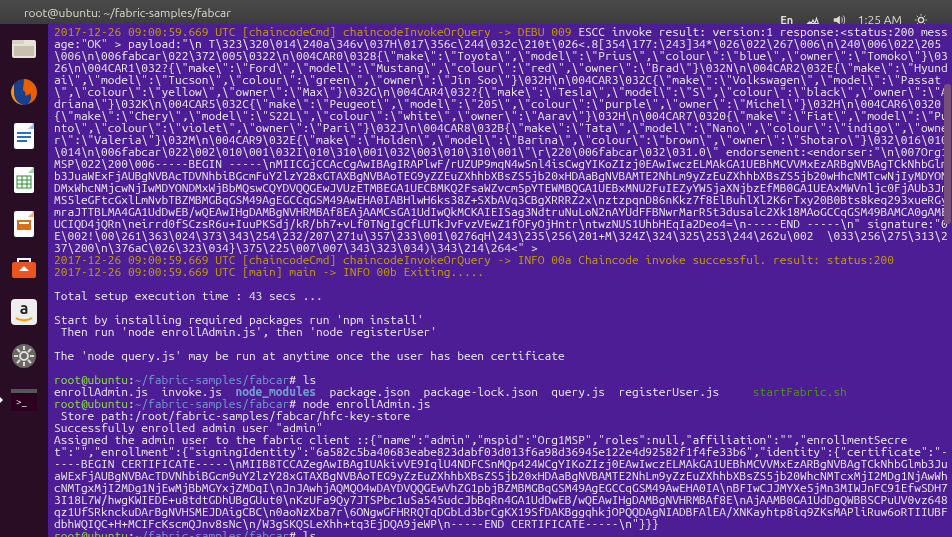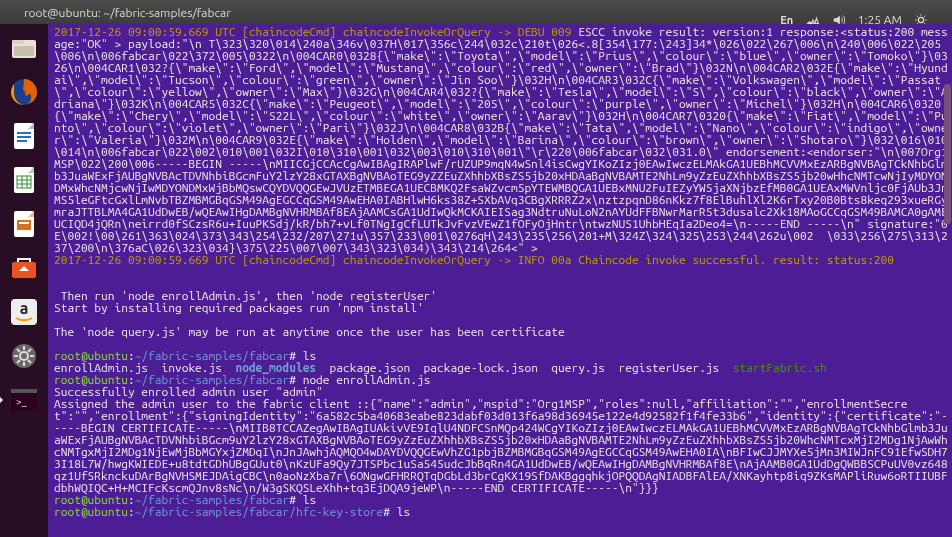--- a/index.html
+++ b/index.html
@@ -59,21 +59,21 @@
     background: #4c1d95;
     color: #eeeeec;
     font-family: "Ubuntu Mono", "DejaVu Sans Mono", monospace;
     font-size: 12px;
     line-height: 12px;
     padding: 2px 4px 2px 6px;
     overflow: hidden;
   }
   .line { white-space: pre-wrap; word-break: break-all; }
   .c-orange { color: #c4a000; }
-  .c-greenb { color: #4e9a06; }
+  .c-greenb { color: #4e9a06; margin-left: 20px; }
   .c-blue   { color: #729fcf; font-weight: bold; }
   .c-white  { color: #eeeeec; }
   .prompt .user { color: #8ae234; }
   .prompt .path { color: #729fcf; }
   .prompt .sym  { color: #eeeeec; }
 
   
   .scrollbar {
     position: absolute;
     right: 1px; top: 60px;
@@ -179,32 +179,35 @@
         <text x="8" y="21" font-size="10" fill="#fff">&gt;_</text>
       </svg>
   </div>
 </div>
 
 <div class="terminal-wrap">
   <div class="scrollbar"></div>
 
   <div class="line"><span class="c-orange">2017-12-26 09:00:59.669 UTC [chaincodeCmd] chaincodeInvokeOrQuery -&gt; DEBU 009</span><span class="c-white"> ESCC invoke result: version:1 response:&lt;status:200 message:"OK" &gt; payload:"\n T\323\320\014\240a\346v\037H\017\356c\244\032c\210t\026&lt;.8[354\177:\243]34*\026\022\267\006\n\240\006\022\205\006\n\006fabcar\022\372\005\0322\n\004CAR0\0328{\"make\":\"Toyota\",\"model\":\"Prius\",\"colour\":\"blue\",\"owner\":\"Tomoko\"}\0326\n\004CAR1\032?{\"make\":\"Ford\",\"model\":\"Mustang\",\"colour\":\"red\",\"owner\":\"Brad\"}\032N\n\004CAR2\032E{\"make\":\"Hyundai\",\"model\":\"Tucson\",\"colour\":\"green\",\"owner\":\"Jin Soo\"}\032H\n\004CAR3\032C{\"make\":\"Volkswagen\",\"model\":\"Passat\",\"colour\":\"yellow\",\"owner\":\"Max\"}\032G\n\004CAR4\032?{\"make\":\"Tesla\",\"model\":\"S\",\"colour\":\"black\",\"owner\":\"Adriana\"}\032K\n\004CAR5\032C{\"make\":\"Peugeot\",\"model\":\"205\",\"colour\":\"purple\",\"owner\":\"Michel\"}\032H\n\004CAR6\0320{\"make\":\"Chery\",\"model\":\"S22L\",\"colour\":\"white\",\"owner\":\"Aarav\"}\032H\n\004CAR7\0320{\"make\":\"Fiat\",\"model\":\"Punto\",\"colour\":\"violet\",\"owner\":\"Pari\"}\032J\n\004CAR8\032B{\"make\":\"Tata\",\"model\":\"Nano\",\"colour\":\"indigo\",\"owner\":\"Valeria\"}\032M\n\004CAR9\032E{\"make\":\"Holden\",\"model\":\"Barina\",\"colour\":\"brown\",\"owner\":\"Shotaro\"}\032\016\010\014\n\006fabcar\022\002\010\001\032I\010\310\001\032\003\010\310\001\"\r\220\006fabcar\032\031.0\" endorsement:&lt;endorser:"\n\007Org1MSP\022\200\006-----BEGIN -----\nMIICGjCCAcCgAwIBAgIRAPlwF/rUZUP9mqN4wSnl4isCwgYIKoZIzj0EAwIwczELMAkGA1UEBhMCVVMxEzARBgNVBAgTCkNhbGlmb3JuaWExFjAUBgNVBAcTDVNhbiBGcmFuY2lzY28xGTAXBgNVBAoTEG9yZZEuZXhhbXBsZS5jb20xHDAaBgNVBAMTE2NhLm9yZzEuZXhhbXBsZS5jb20wHhcNMTcwNjIyMDYONDMxWhcNMjcwNjIwMDYONDMxWjBbMQswCQYDVQQGEwJVUzETMBEGA1UECBMKQ2FsaWZvcm5pYTEWMBQGA1UEBxMNU2FuIEZyYW5jaXNjbzEfMB0GA1UEAxMWVnljc0FjAUb3JnMS5leGFtcGxlLmNvbTBZMBMGBqGSM49AgEGCCqGSM49AwEHA0IABHlwH6ks38Z+SXbAVq3CBgXRRRZ2x\nztzpqnD86nKkz7f8ElBuhlXl2K6rTxy20B0Bts8keq293xueRGymraJTTBLMA4GA1UdDwEB/wQEAwIHgDAMBgNVHRMBAf8EAjAAMCsGA1UdIwQkMCKAIEISag3NdtruNuLoN2nAYUdFFBNwrMarR5t3dusalc2Xk18MAoGCCqGSM49BAMCA0gAMEUCIQD4jQRn\neirrd0fSCzsR6u+IuuPKSdj/kR/bh7+vLf0TNgIgCfLUTkJvFvzVEwZ1fOFyOjHntr\ntwzNUS1UhbHEqIa2Deo4=\n-----END -----\n" signature:"0E\002!\00\261\363\024\373\343\254\232/207\271u\357\233\001\0276qH\243\235\256\201+M\324Z\324\325\253\244\262u\002  \033\256\275\313\237\200\n\376aC\026\323\034}\375\225\007\007\343\323\034)\343\214\264&lt;" &gt;</span></div>
   <div class="line c-orange">2017-12-26 09:00:59.669 UTC [chaincodeCmd] chaincodeInvokeOrQuery -&gt; INFO 00a Chaincode invoke successful. result: status:200</div>
-  <div class="line">&nbsp;</div>
-  <div class="line">&nbsp;</div>
+  <div class="line c-orange">2017-12-26 09:00:59.669 UTC [main] main -&gt; INFO 00b Exiting.....</div>
+  <div class="line">&nbsp;</div>
+  <div class="line c-white">Total setup execution time : 43 secs ...</div>
+  <div class="line">&nbsp;</div>
+  <div class="line c-white">Start by installing required packages run 'npm install'</div>
   <div class="line c-white"> Then run 'node enrollAdmin.js', then 'node registerUser'</div>
-  <div class="line c-white">Start by installing required packages run 'npm install'</div>
   <div class="line">&nbsp;</div>
   <div class="line c-white">The 'node query.js' may be run at anytime once the user has been certificate</div>
   <div class="line">&nbsp;</div>
 
   <div class="line prompt"><span class="user">root@ubuntu</span><span class="sym">:</span><span class="path">~/fabric-samples/fabcar</span><span class="sym"># </span><span class="c-white">ls</span></div>
   <div class="line"><span class="c-white">enrollAdmin.js  invoke.js  </span><span class="c-blue">node_modules</span><span class="c-white">  package.json  package-lock.json  query.js  registerUser.js  </span><span class="c-greenb">startFabric.sh</span></div>
 
   <div class="line prompt"><span class="user">root@ubuntu</span><span class="sym">:</span><span class="path">~/fabric-samples/fabcar</span><span class="sym"># </span><span class="c-white">node enrollAdmin.js</span></div>
+  <div class="line c-white"> Store path:/root/fabric-samples/fabcar/hfc-key-store</div>
   <div class="line c-white">Successfully enrolled admin user "admin"</div>
   <div class="line c-white">Assigned the admin user to the fabric client ::{"name":"admin","mspid":"Org1MSP","roles":null,"affiliation":"","enrollmentSecret":"","enrollment":{"signingIdentity":"6a582c5ba40683eabe823dabf03d013f6a98d36945e122e4d92582f1f4fe33b6","identity":{"certificate":"-----BEGIN CERTIFICATE-----\nMIIB8TCCAZegAwIBAgIUAkivVE9IqlU4NDFCSnMQp424WCgYIKoZIzj0EAwIwczELMAkGA1UEBhMCVVMxEzARBgNVBAgTCkNhbGlmb3JuaWExFjAUBgNVBAcTDVNhbiBGcm9uY2lzY28xGTAXBgNVBAoTEG9yZzEuZXhhbXBsZS5jb20xHDAaBgNVBAMTE2NhLm9yZzEuZXhhbXBsZS5jb20WhcNMTcxMjI2MDg1NjAwWhcNMTgxMjI2MDg1NjEwMjBbMGYxjZMDqI\nJnJAwhjAQMQO4wDAYDVQQGEwVhZG1pbjBZMBMGBqGSM49AgEGCCqGSM49AwEHA0IA\nBFIwCJJMYXe5jMn3MIWJnFC91EfwSDH73I18L7W/hwgKWIEDE+u8tdtGDhUBgGUut0\nKzUFa9Qy7JTSPbc1uSa545udcJbBqRn4GA1UdDwEB/wQEAwIHgDAMBgNVHRMBAf8E\nAjAAMB0GA1UdDgQWBBSCPuUV0vz648qz1UfSRknckuDArBgNVHSMEJDAigCBC\n0aoNzXba7r\6ONgwGFHRRQTqDGbLd3brCgKX19SfDAKBggqhkjOPQQDAgNIADBFAlEA/XNKayhtp8iq9ZKsMAPliRuw6oRTIIUBFdbhWQIQC+H+MCIFcKscmQJnv8sNc\n/W3gSKQSLeXhh+tq3EjDQA9jeWP\n-----END CERTIFICATE-----\n"}}}</div>
 
   <div class="line prompt"><span class="user">root@ubuntu</span><span class="sym">:</span><span class="path">~/fabric-samples/fabcar</span><span class="sym"># </span><span class="c-white">ls</span></div>
 
   <div class="line prompt"><span class="user">root@ubuntu</span><span class="sym">:</span><span class="path">~/fabric-samples/fabcar/hfc-key-store</span><span class="sym"># </span><span class="c-white">ls</span></div>
 
 </div>
 
 </body></html>

